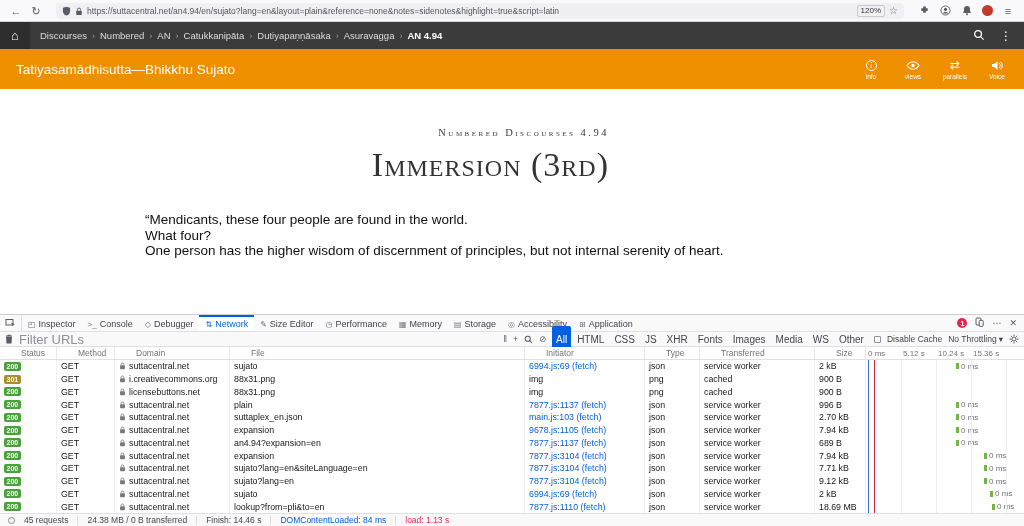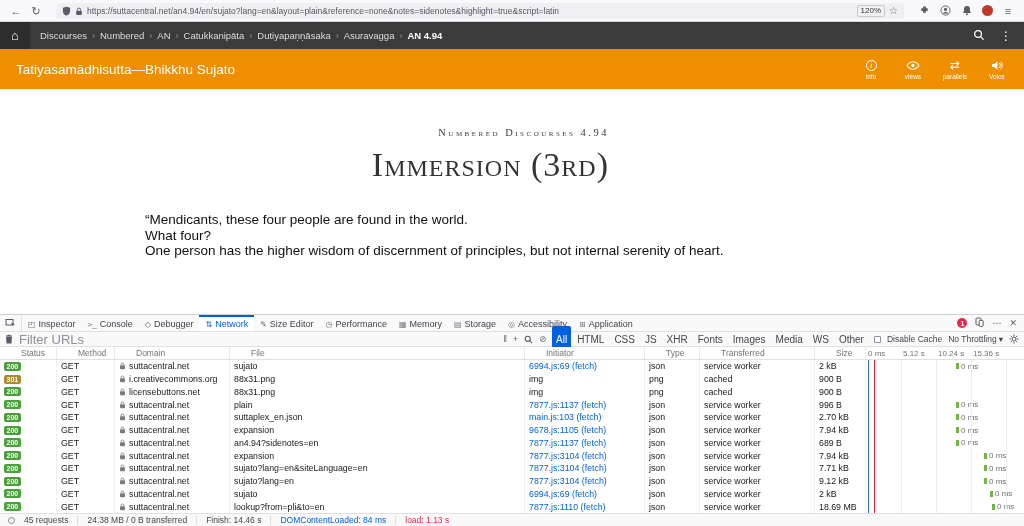--- a/index.html
+++ b/index.html
@@ -516,21 +516,21 @@
         <div class="ncell">GET</div>
         <div class="ncell">
           <span style="display:flex">
             <svg width="7" height="8" viewBox="0 0 10 11">
               <rect x="1.5" y="4.5" width="7" height="5.5" rx="1" fill="#7a7a7a"></rect>
               <path d="M3 4.5V3.2a2 2 0 0 1 4 0v1.3" fill="none" stroke="#7a7a7a" stroke-width="1.2"></path>
             </svg>
           </span>
           <span>suttacentral.net</span>
         </div>
-        <div class="ncell">an4.94?sidenotes=en</div>
+        <div class="ncell">an4.94?expansion=en</div>
         <div class="ncell">
           <span class="ilink">7877.js:1137 (fetch)</span>
         </div>
         <div class="ncell">json</div>
         <div class="ncell">service worker</div>
         <div class="ncell">689 B</div>
         <div class="ncell wf">
           <span class="wfin" style="margin-left: 90px;">
             <span class="wbar"></span>
             <span class="wtime">0 ms</span>

